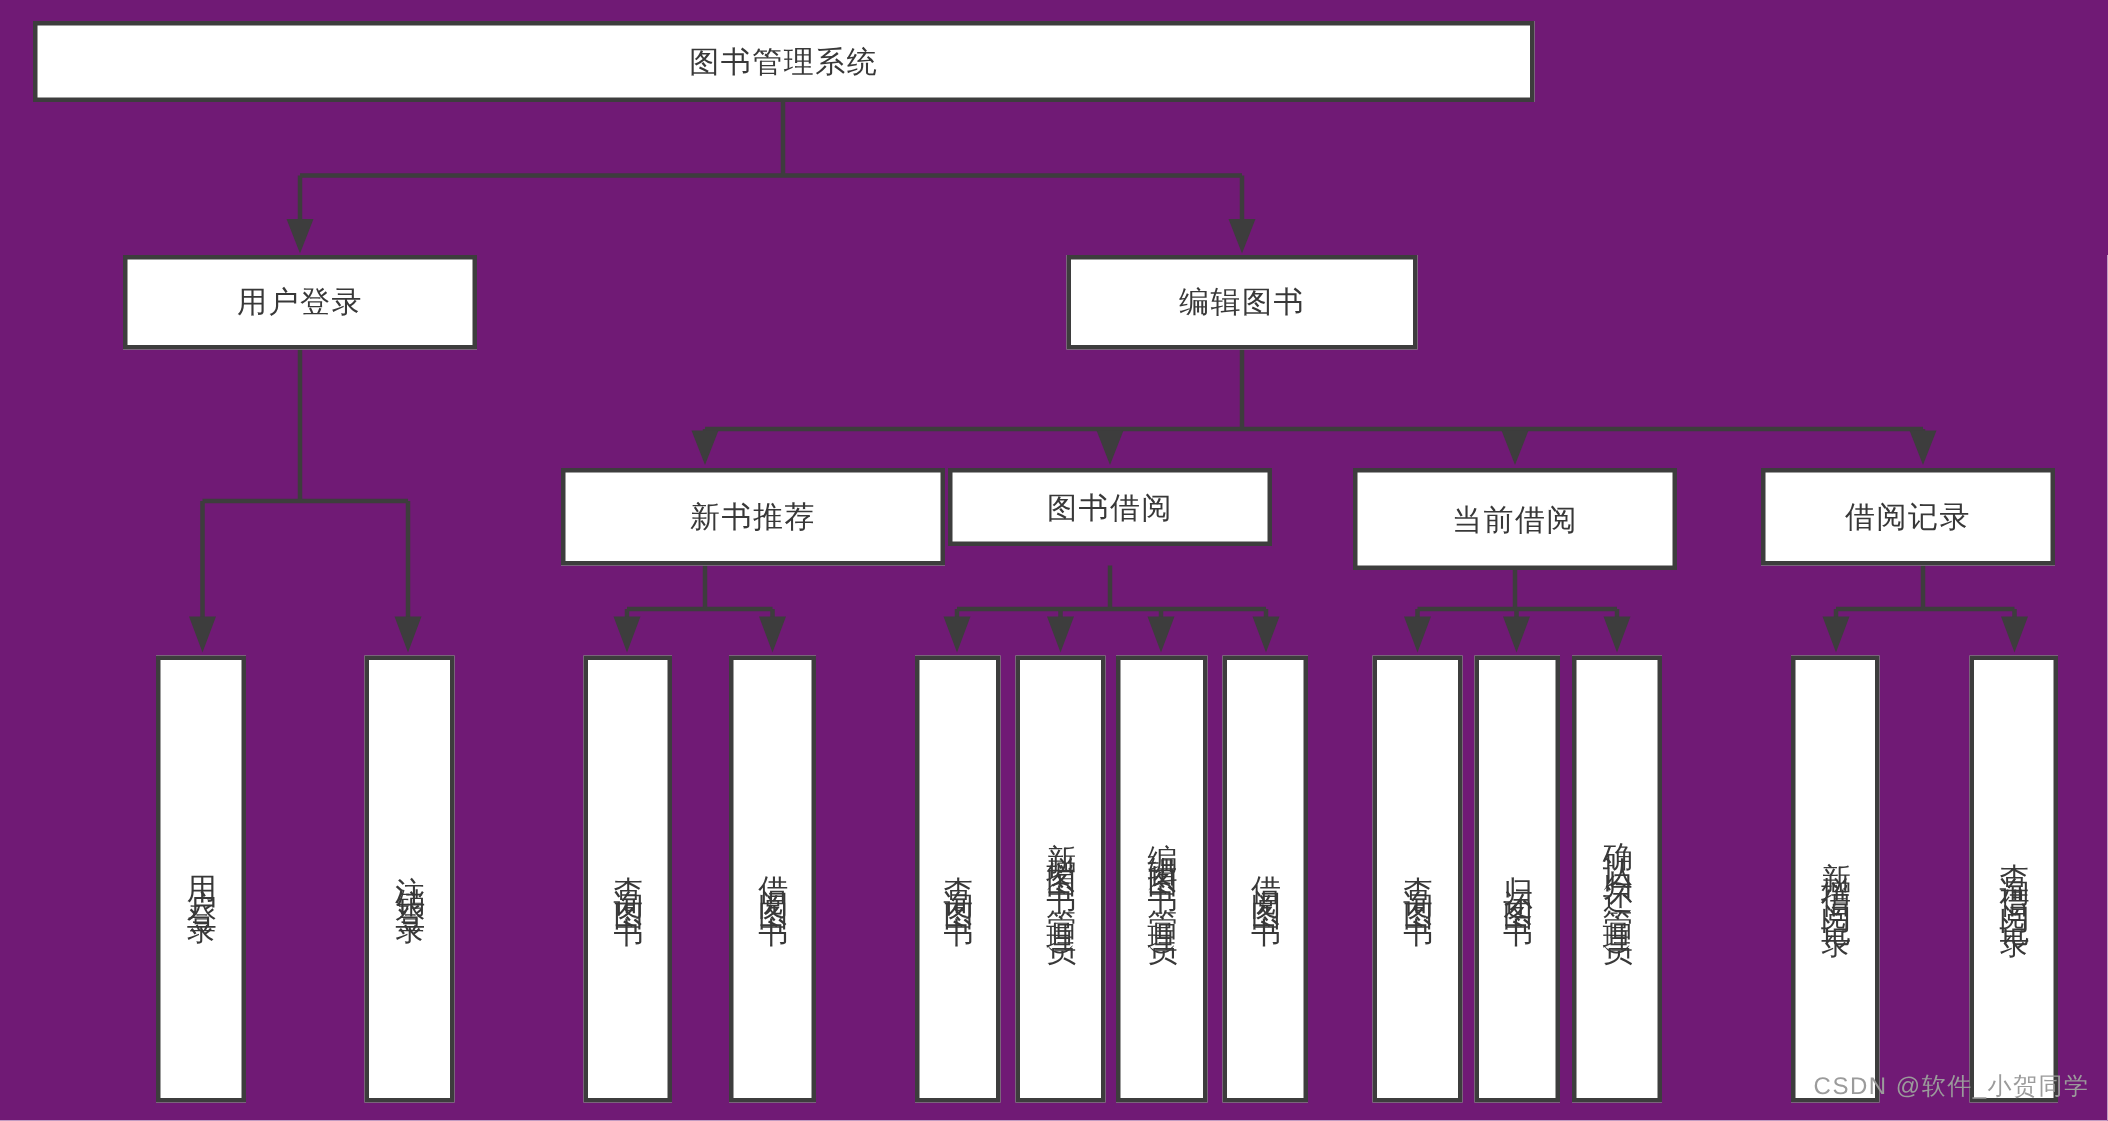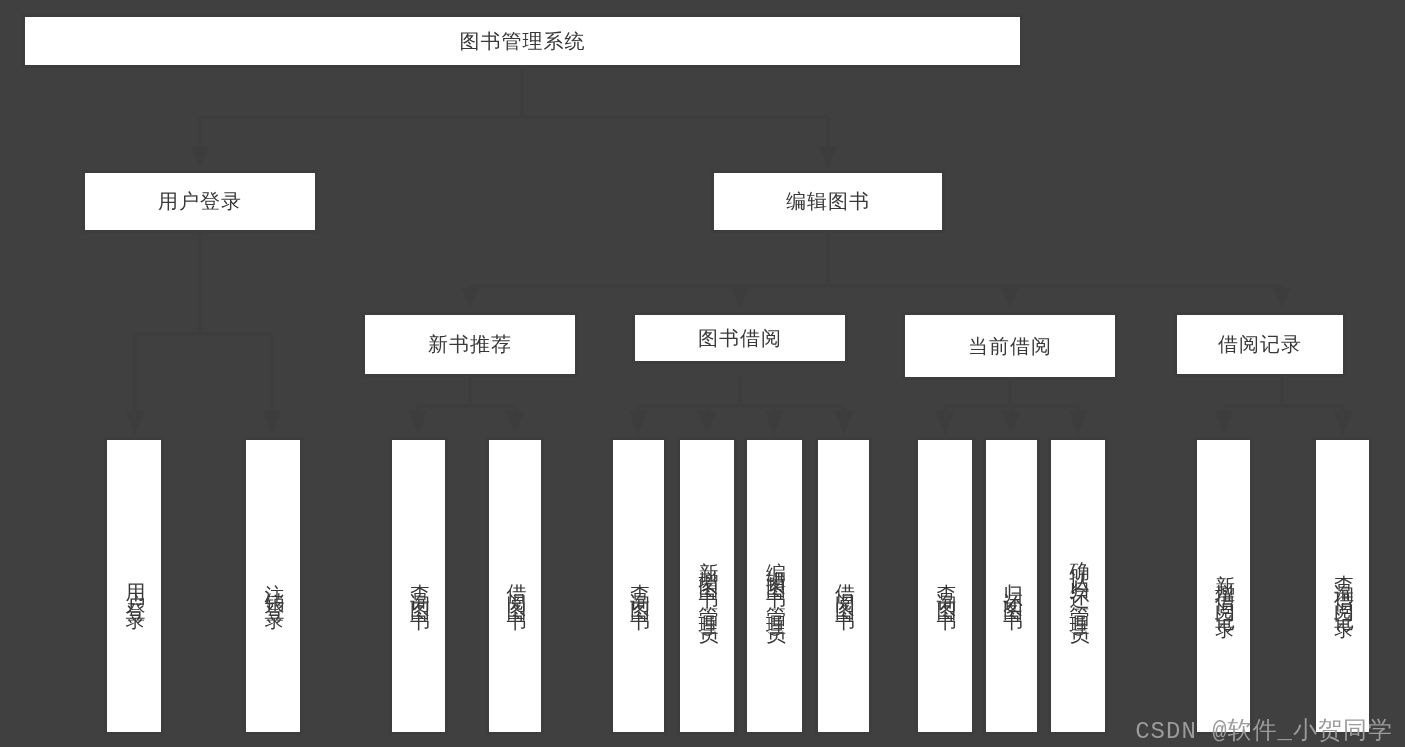--- a/index.html
+++ b/index.html
@@ -1,21 +1,21 @@
 <!DOCTYPE html>
 <html><head>
 <meta charset="utf-8">
 <style>
   html, body { margin: 0; padding: 0; background: #fff; }
   .canvas {
     position: relative;
     width: 1405px;
     height: 747px;
-    background: #404040;
-    font-family: Liberation Mono, monospace;
+    background: #701a75;
+    font-family: Liberation Sans, sans-serif;
     overflow: hidden;
   }
   .edges { position: absolute; left: 0; top: 0; width: 1405px; height: 747px; }
   .edges path { stroke: #3d3d3d; stroke-width: 3; fill: none; }
   .edges polygon { fill: #3d3d3d; stroke: none; }
   .node {
     position: absolute;
     box-sizing: border-box;
     border: 3px solid #3d3d3d;
     background: #ffffff;
@@ -30,21 +30,21 @@
   .node-v .lbl {
     writing-mode: vertical-rl;
     text-orientation: mixed;
     letter-spacing: 9px;
     line-height: 1;
   }
   .watermark {
     position: absolute;
     right: 12px;
     top: 714px;
-    font-size: 24px;
+    font-size: 16px;
     letter-spacing: 1px;
     z-index: 5;
     white-space: nowrap;
   }
 </style>
 </head>
 <body>
 
 <div class="canvas">
 
@@ -88,30 +88,30 @@
     <span class="lbl">图书管理系统</span>
   </div>
 
   <div class="node" style="left:82px;top:170px;width:236px;height:63px">
     <span class="lbl">用户登录</span>
   </div>
   <div class="node" style="left:711px;top:170px;width:234px;height:63px">
     <span class="lbl">编辑图书</span>
   </div>
 
-  <div class="node" style="left:362px;top:312px;width:216px;height:65px">
+  <div class="node" style="left:374px;top:312px;width:256px;height:65px">
     <span class="lbl">新书推荐</span>
   </div>
   <div class="node" style="left:632px;top:312px;width:216px;height:52px">
     <span class="lbl">图书借阅</span>
   </div>
   <div class="node" style="left:902px;top:312px;width:216px;height:68px">
     <span class="lbl">当前借阅</span>
   </div>
-  <div class="node" style="left:1174px;top:312px;width:172px;height:65px">
+  <div class="node" style="left:1174px;top:312px;width:196px;height:65px">
     <span class="lbl">借阅记录</span>
   </div>
 
   <div class="node node-v" style="left:104px;top:437px;width:60px;height:298px">
     <span class="lbl">用户登录</span>
   </div>
   <div class="node node-v" style="left:243px;top:437px;width:60px;height:298px">
     <span class="lbl">注销登录</span>
   </div>
 

